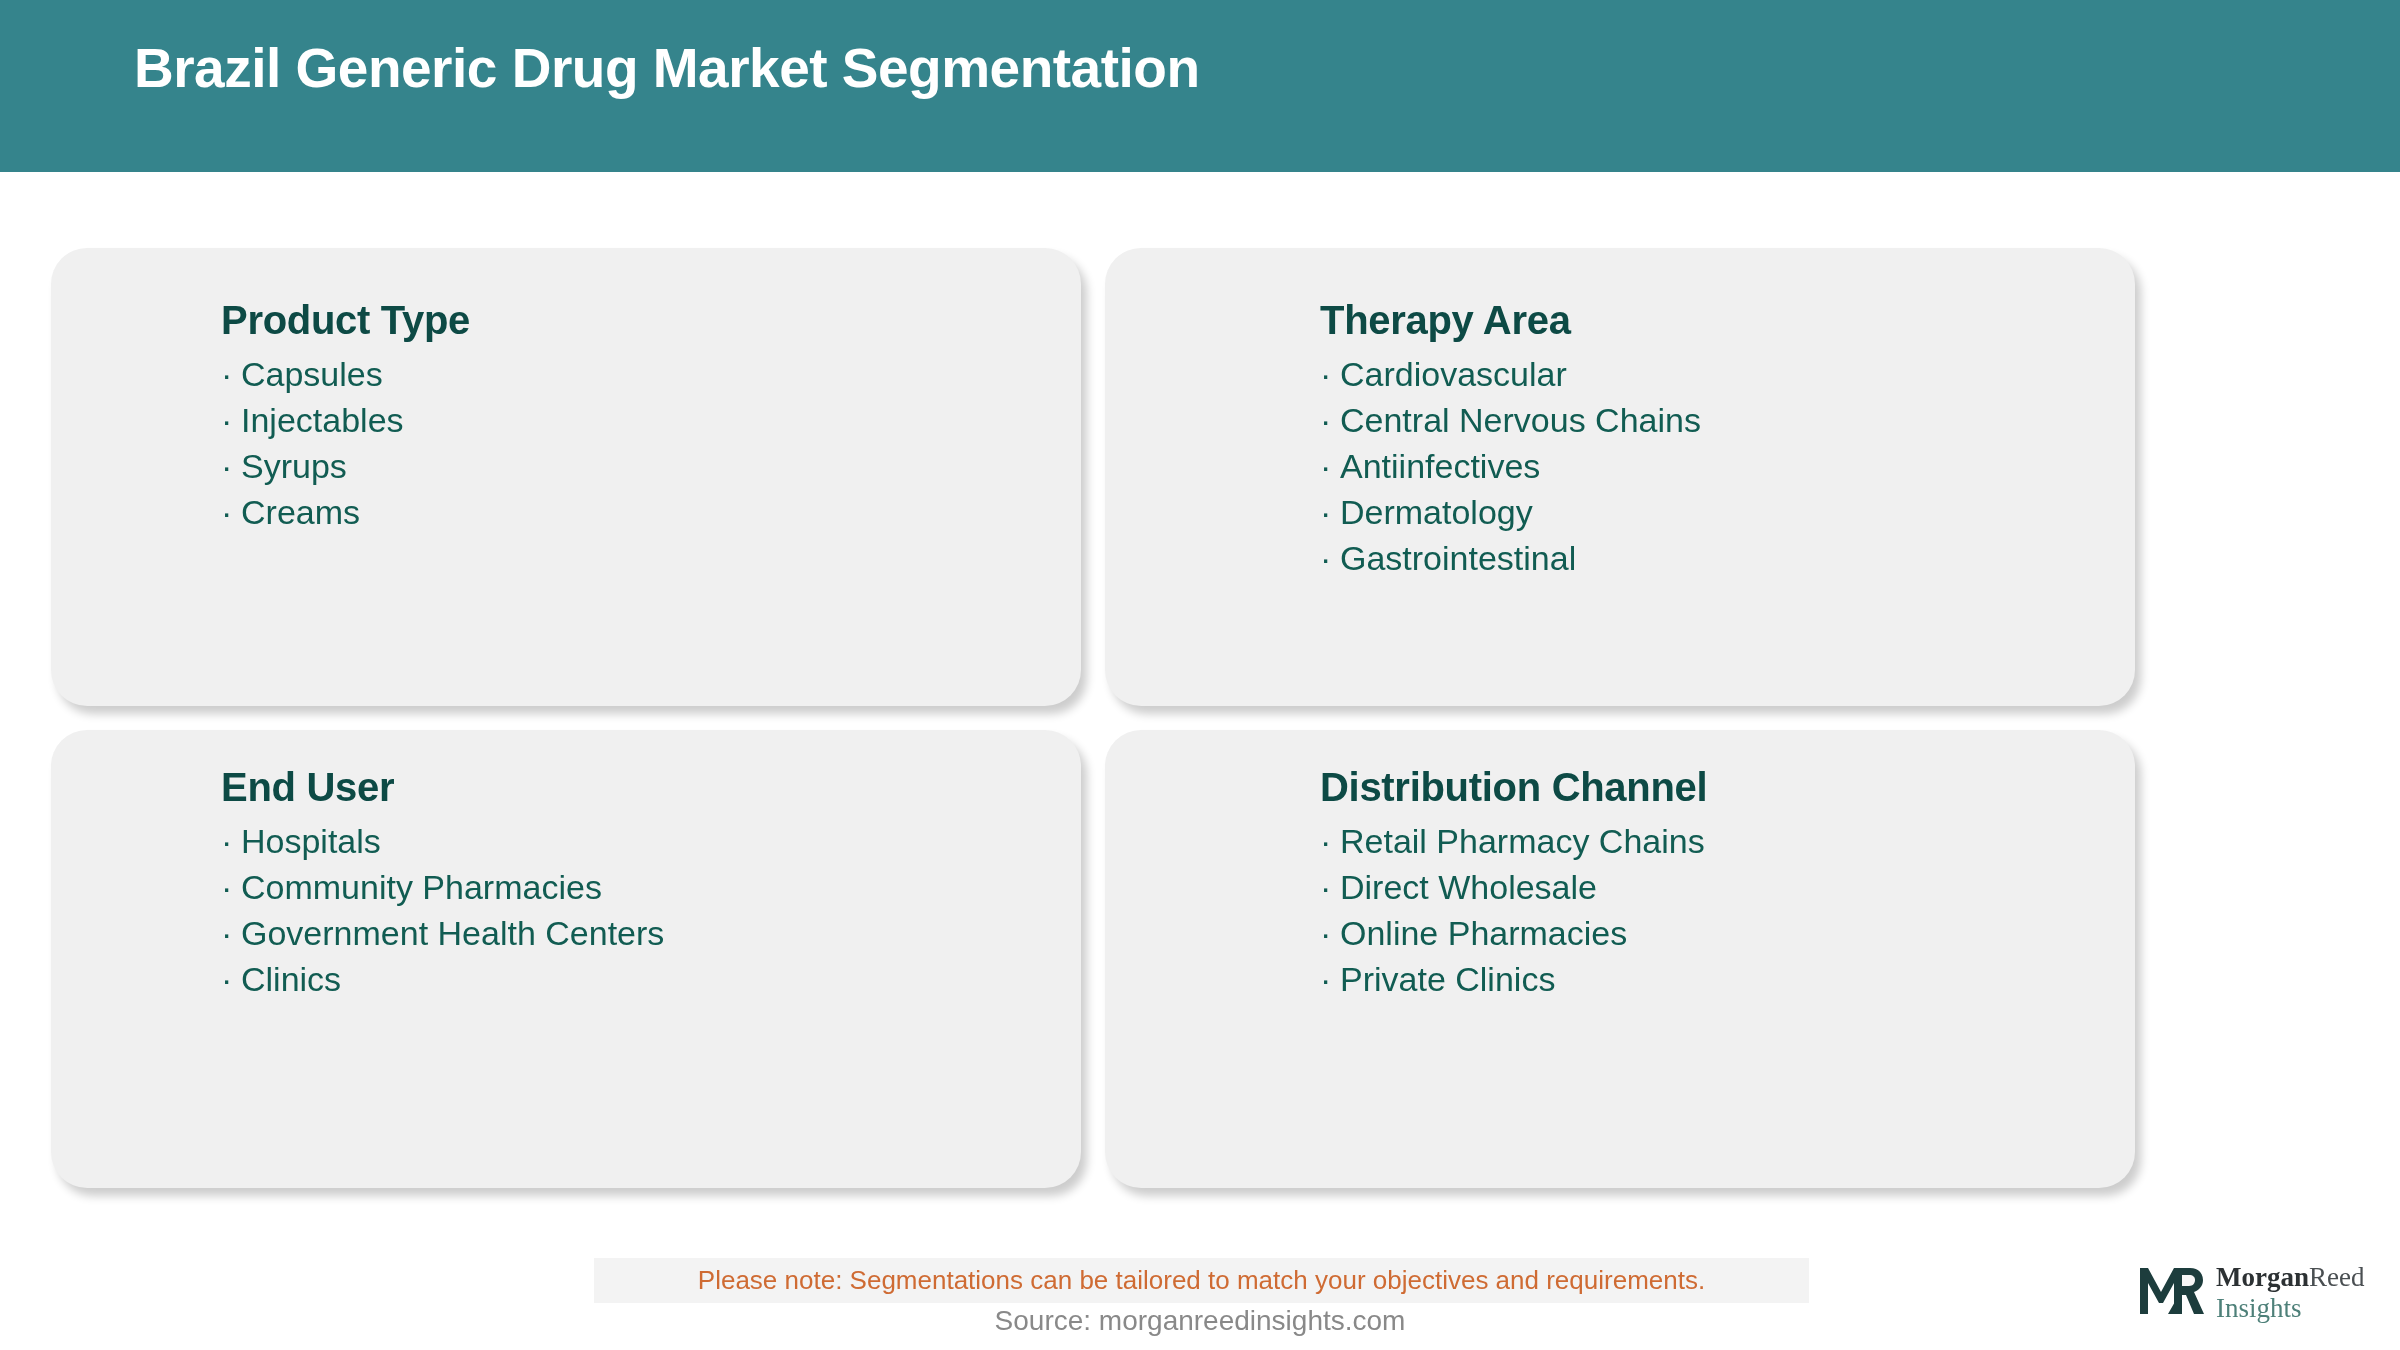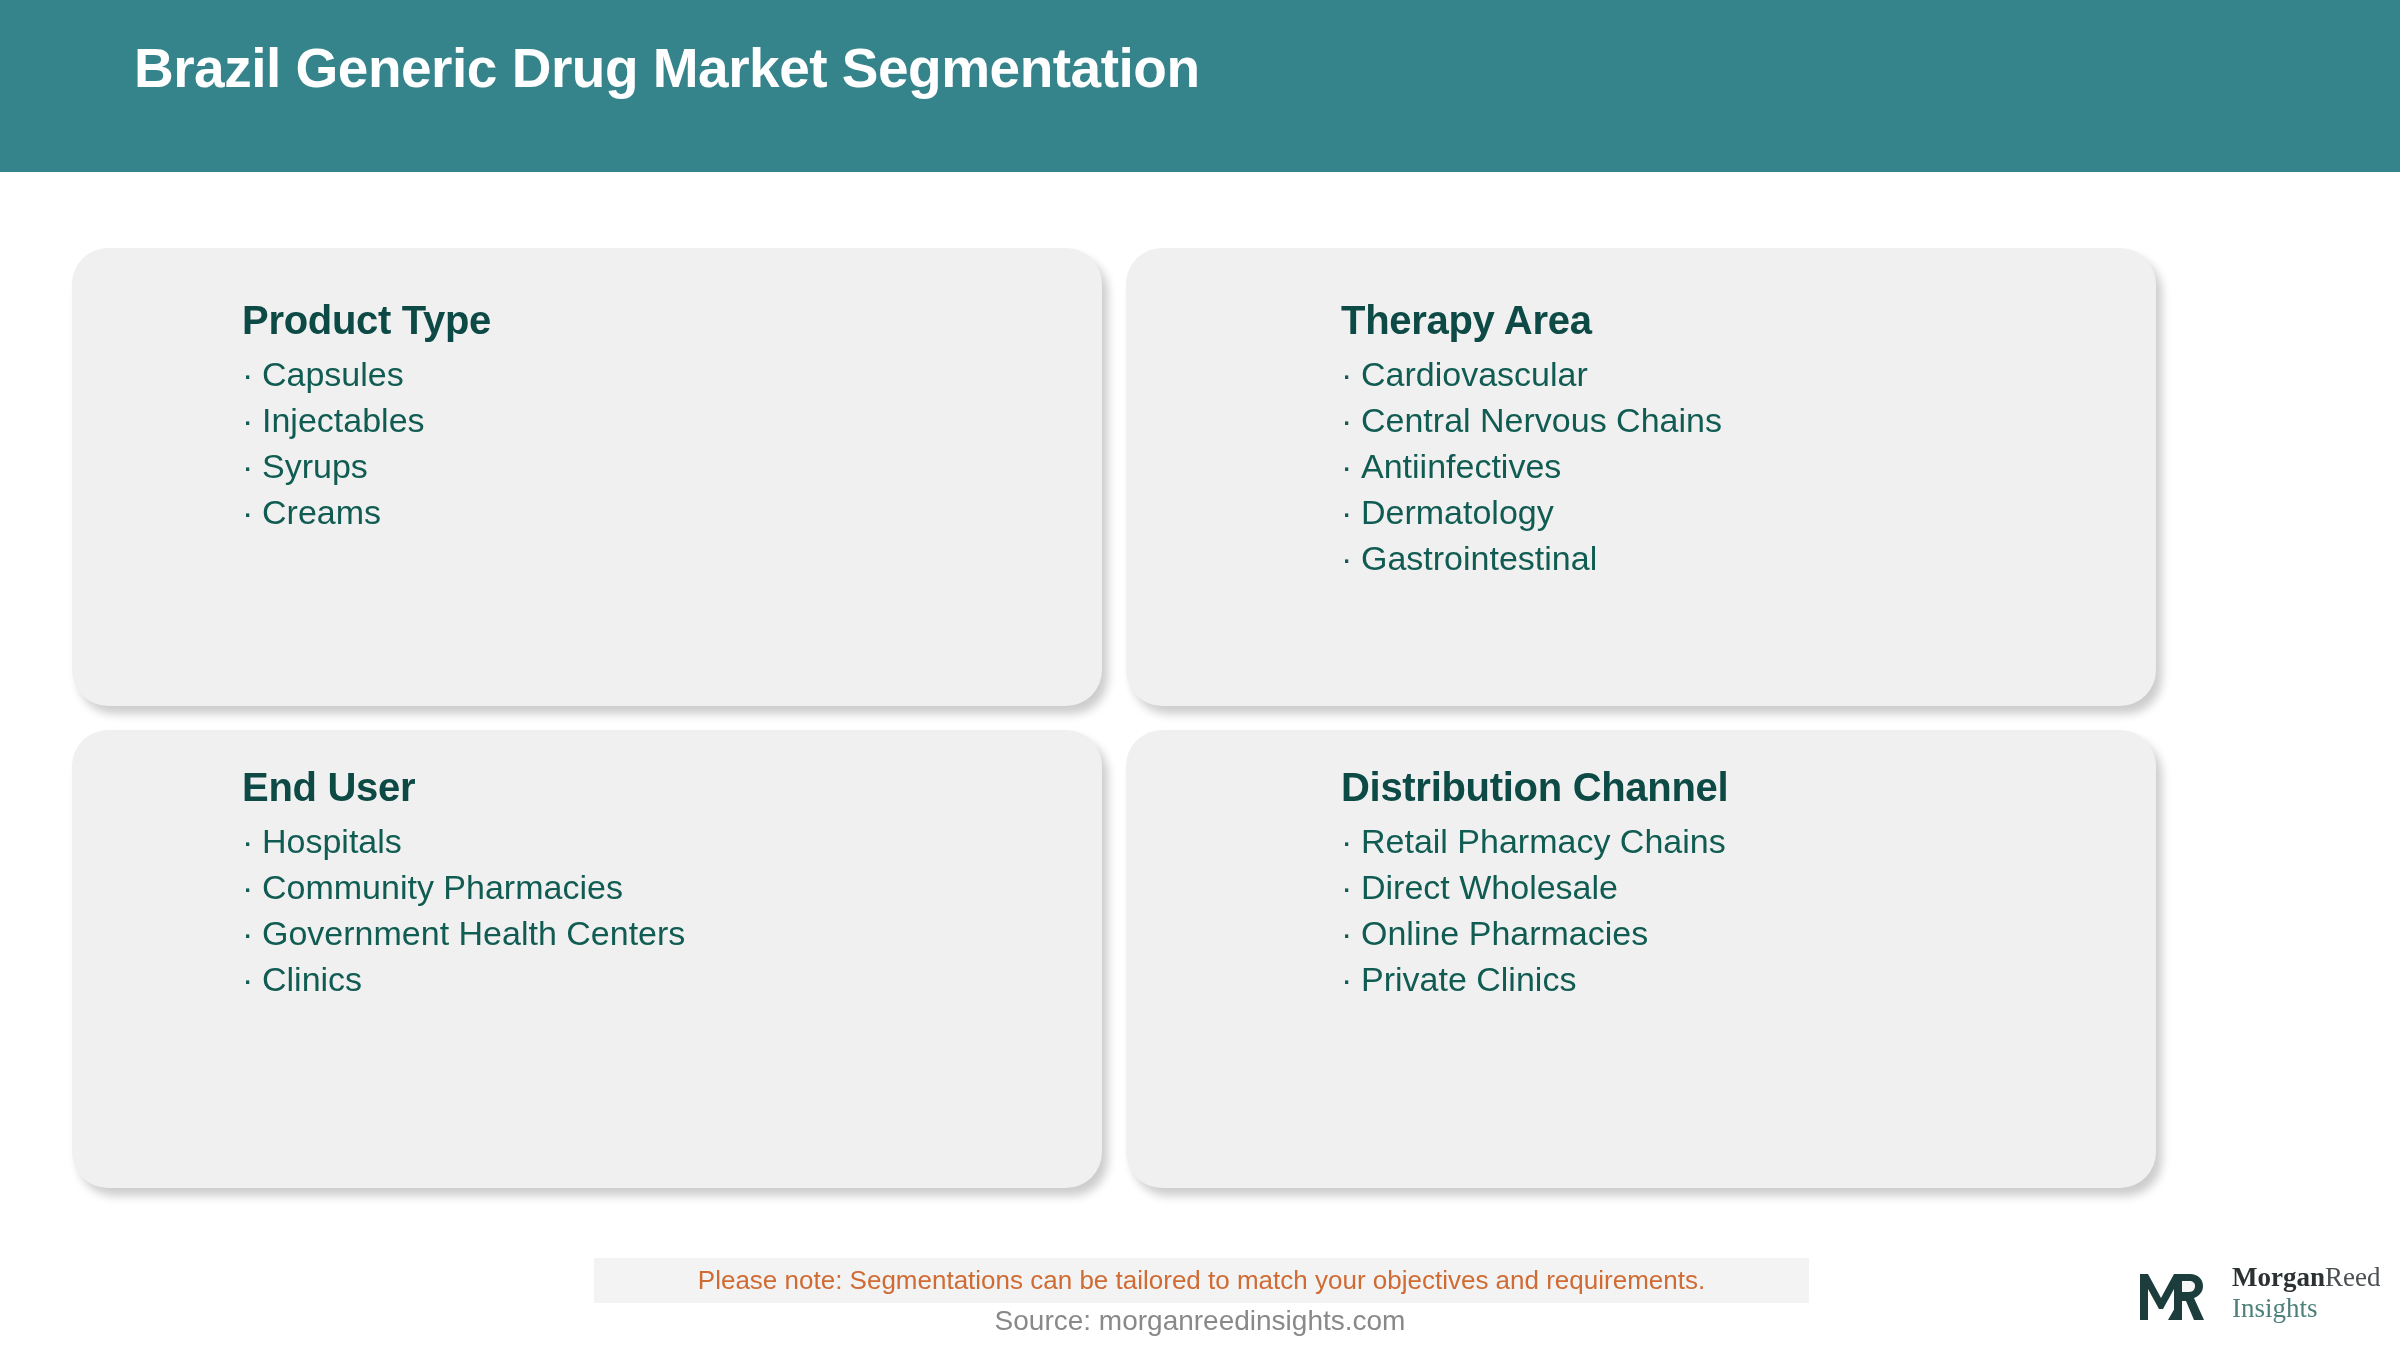--- a/index.html
+++ b/index.html
@@ -37,21 +37,21 @@
     font-size: 55px;
     font-weight: bold;
     color: #ffffff;
     letter-spacing: -0.5px;
     white-space: nowrap;
   }
 
   
   .cards {
     position: absolute;
-    left: 72px;
+    left: 51px;
     top: 248px;
     width: 2280px;
     height: 952px;
     display: grid;
     grid-template-columns: 1030px 1030px;
     grid-template-rows: 458px 458px;
     column-gap: 160px;
     row-gap: 36px;
     gap: 24px;
   }
@@ -129,22 +129,22 @@
     font-size: 28px;
     color: #898989;
   }
 
   
   .logo {
     position: absolute;
     left: 2138px;
     top: 1264px;
     display: flex;
-    align-items: flex-end;
-    gap: 28px;
+    align-items: flex-start;
+    gap: 12px;
   }
 
   .logo-mark {
     width: 66px;
     height: 52px;
     flex: 0 0 auto;
   }
 
   .logo-words {
     display: flex;

